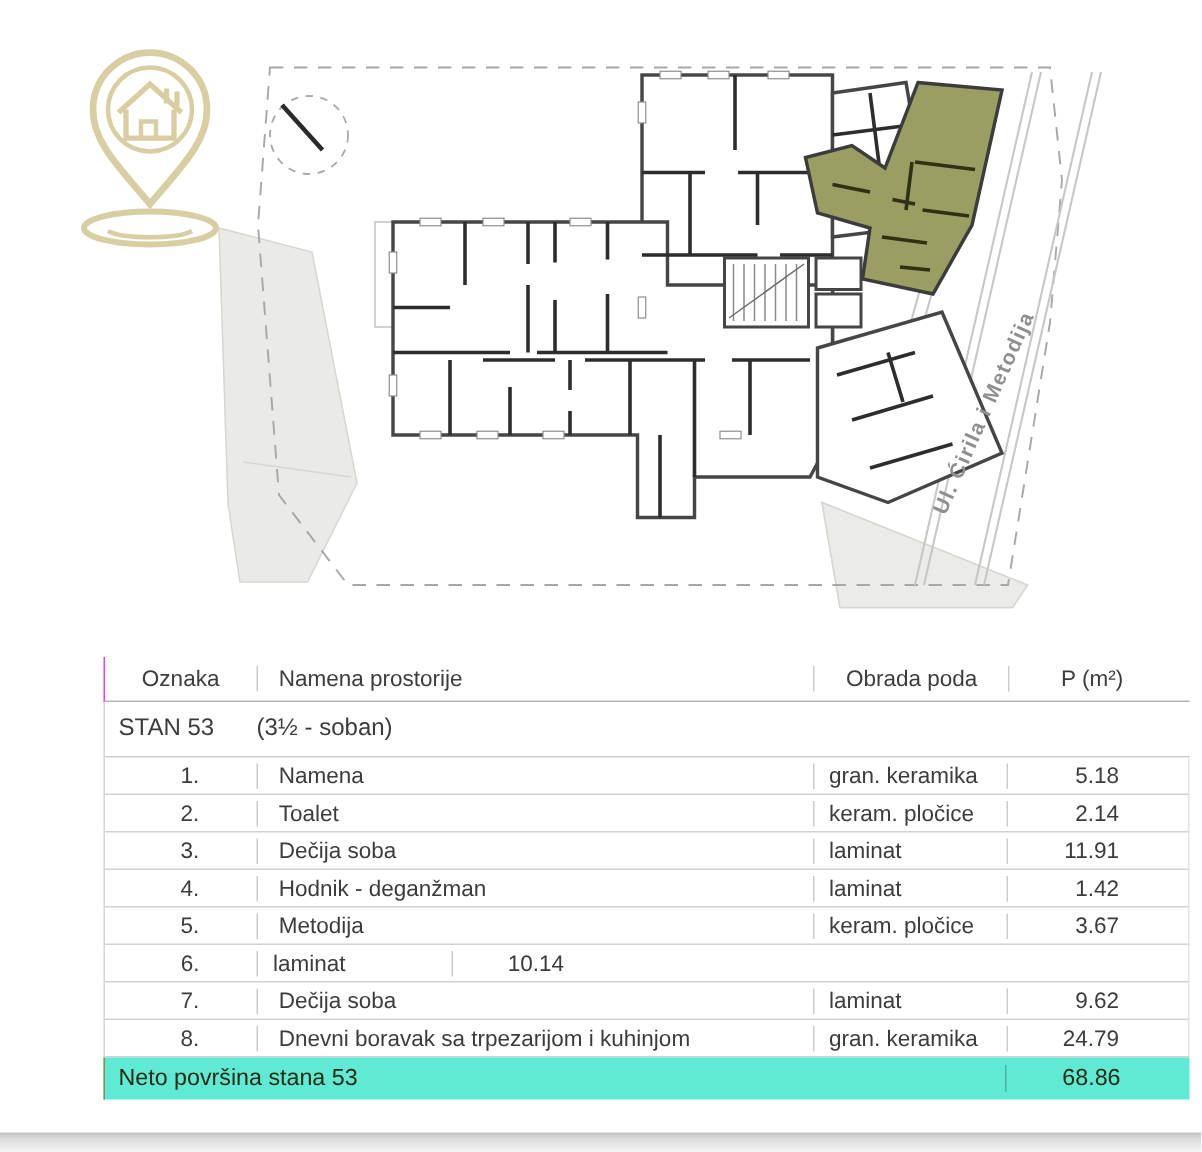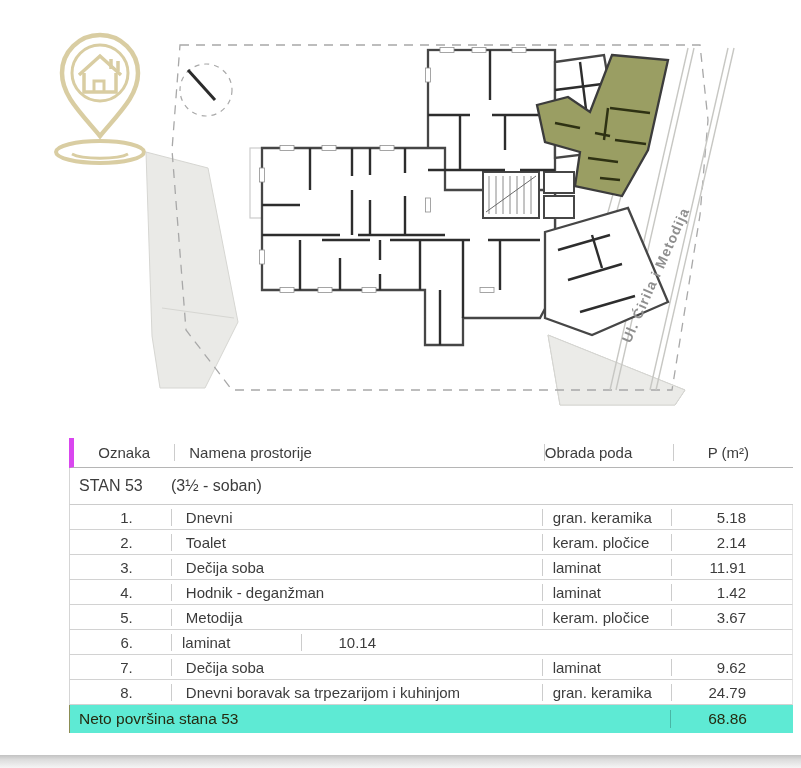--- a/index.html
+++ b/index.html
@@ -14,23 +14,23 @@
   
   #table{
     position:absolute;left:69px;top:438px;width:724px;
     font-size:15px;color:#3c3c3c;
   }
   .trow{display:flex;box-sizing:border-box;align-items:center;}
   .c1{width:101px;box-sizing:border-box;}
   .c2{width:372px;box-sizing:border-box;border-left:1px solid #cccccc;padding-left:14px;}
   .c3{width:130px;box-sizing:border-box;border-left:1px solid #cccccc;padding-left:10px;}
   .c4{width:121px;box-sizing:border-box;border-left:1px solid #cccccc;text-align:right;padding-right:46px;}
-  #thead{height:30px;border-bottom:1px solid #b5b5b5;border-left:5px solid #d946ef;color:#3d3d3d;}
+  #thead{height:30px;border-bottom:1px solid #b5b5b5;border-left:1px solid #d946ef;color:#3d3d3d;}
   #thead .c1{text-align:center;}
-  #thead .c3{padding-left:0;}
+  #thead .c3{text-align:center;padding-left:0;}
   #thead .c4{text-align:center;padding-right:10px;}
   #stanrow{height:37px;border-bottom:1px solid #cccccc;border-left:1px solid #d5d5d5;font-size:16px;}
   #stanrow .stan-title{padding-left:9px;width:92px;}
   .drow{height:25px;border-bottom:1px solid #d2d2d2;border-left:1px solid #d5d5d5;border-right:1px solid #e3e3e3;}
   .drow .c1{text-align:right;padding-right:38px;}
   #tfoot{
     height:28px;background:#5eead4;color:#252b11;font-size:15.5px;
     border-left:1px solid #8b8d55;
   }
   #tfoot .flabel{width:603px;box-sizing:border-box;padding-left:9px;}
@@ -175,21 +175,21 @@
       <div class="c4">P (m²)</div>
     </div>
 
     <div class="trow" id="stanrow">
       <div class="stan-title">STAN 53</div>
       <div>(3½ - soban)</div>
     </div>
 
     <div class="trow drow">
       <div class="c1">1.</div>
-      <div class="c2">Dnevni</div>
+      <div class="c2">Namena</div>
       <div class="c3">gran. keramika</div>
       <div class="c4">5.18</div>
     </div>
     <div class="trow drow">
       <div class="c1">2.</div>
       <div class="c2">Toalet</div>
       <div class="c3">keram. pločice</div>
       <div class="c4">2.14</div>
     </div>
     <div class="trow drow">

